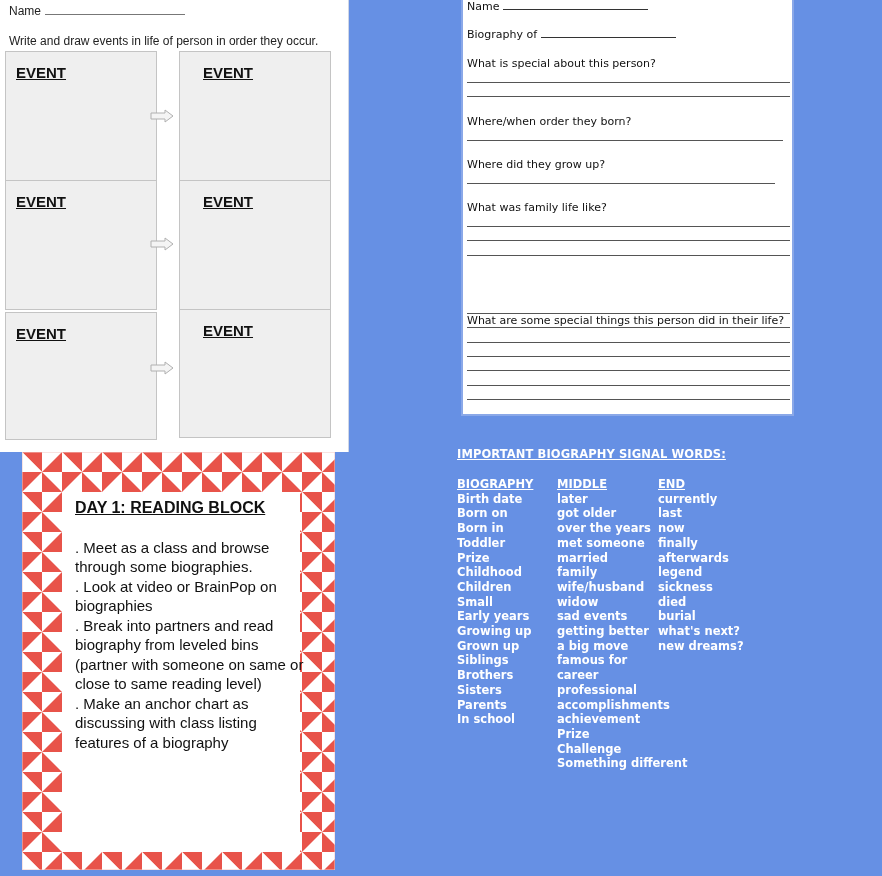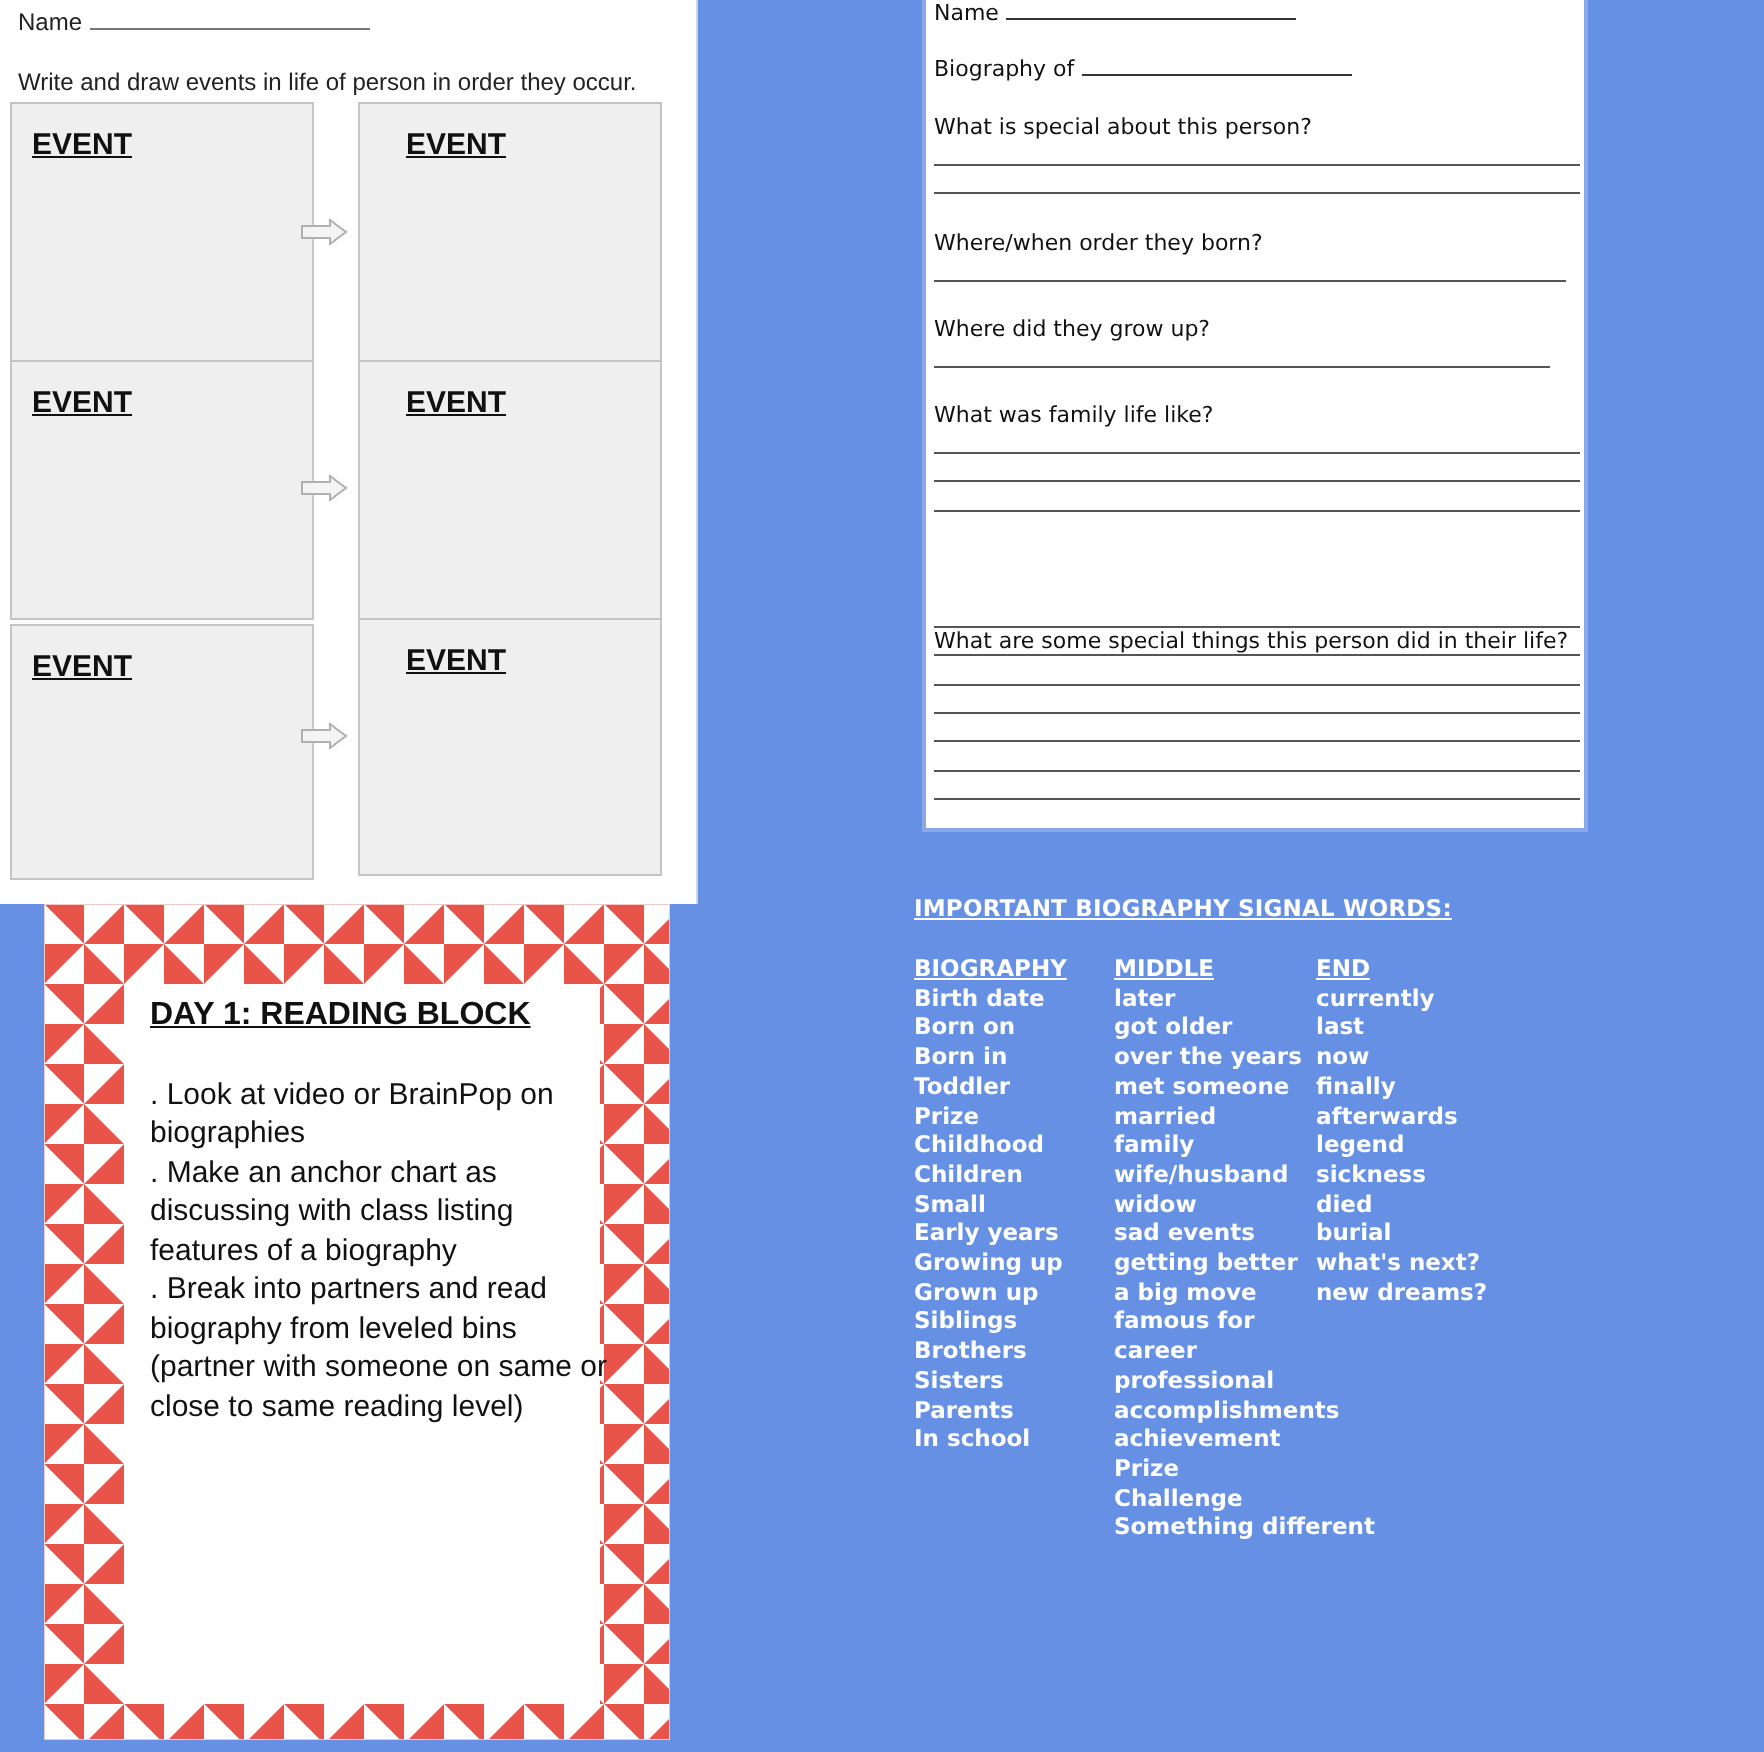--- a/index.html
+++ b/index.html
@@ -150,23 +150,24 @@
         <polygon points="0,40 0,20 20,20" fill="#e8534a"></polygon>
         <polygon points="0,20 0,0 20,20" fill="#ffffff"></polygon>
       </pattern>
     </defs>
     <rect x="0" y="0" width="313" height="418" fill="url(#pw)"></rect>
     <rect x="40" y="40" width="238" height="360" fill="#ffffff"></rect>
     <rect x="0" y="0" width="313" height="418" fill="none" stroke="#f2c8c4" stroke-width="1"></rect>
   </svg>
   <div class="inner">
     <span class="title">DAY 1: READING BLOCK</span>
+    <p>. Meet as a class and browse through some biographies.</p>
     <p>. Look at video or BrainPop on biographies</p>
+    <p>. Break into partners and read biography from leveled bins (partner with someone on same or close to same reading level)</p>
     <p>. Make an anchor chart as discussing with class listing features of a biography</p>
-    <p>. Break into partners and read biography from leveled bins (partner with someone on same or close to same reading level)</p>
   </div>
 </div>
 
 <div class="signal">
   <div class="head">IMPORTANT BIOGRAPHY SIGNAL WORDS:</div>
   <div class="cols">
     <div class="col" style="left:0;">
       <span class="ch">BIOGRAPHY</span>
       <div>Birth date</div>
       <div>Born on</div>

